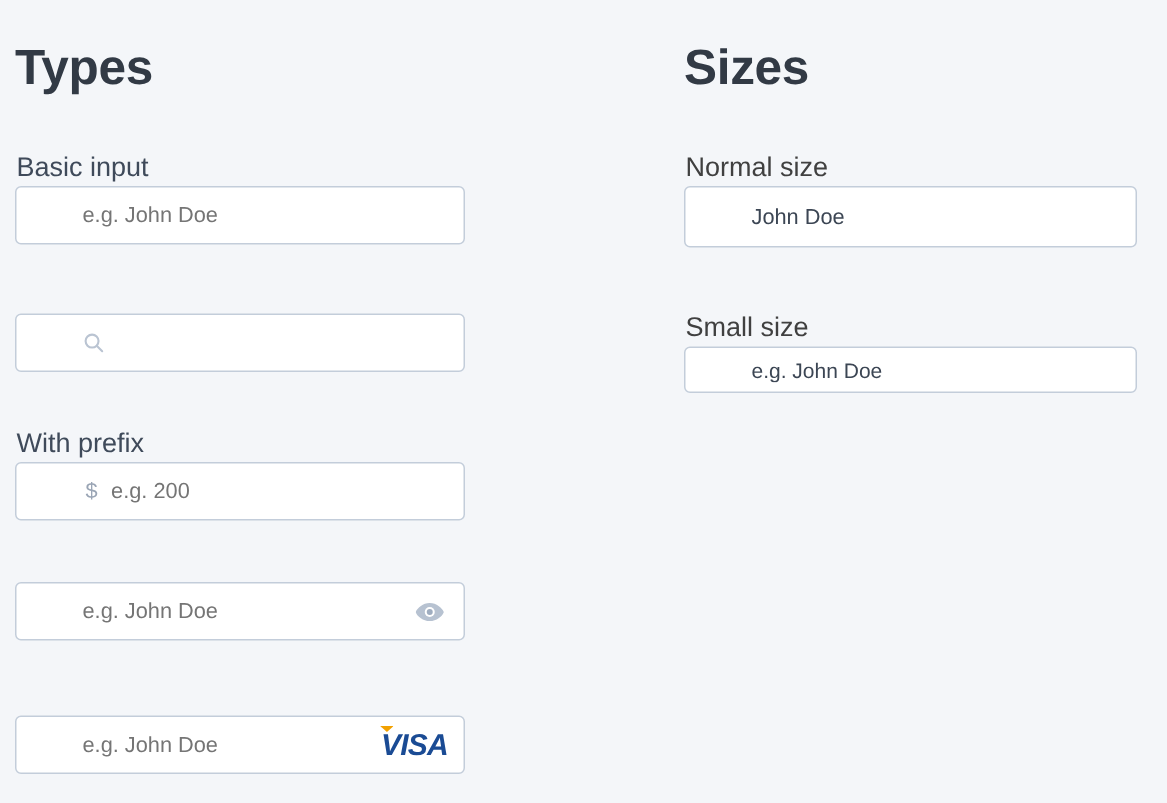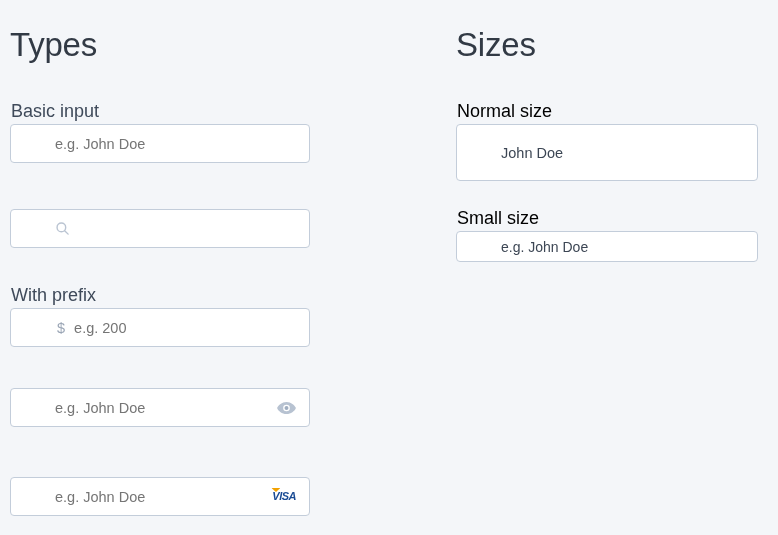--- a/index.html
+++ b/index.html
@@ -25,53 +25,53 @@
 
   .column {
     position: absolute;
     top: 0;
   }
   .col-left  { left: 10px;  width: 300px; }
   .col-right { left: 456px; width: 302px; }
 
   .section-title {
     font-size: 33px;
-    font-weight: 400;
+    font-weight: 700;
     letter-spacing: -0.2px;
     color: #323a45;
     margin: 0;
     padding: 0;
     line-height: 1;
     position: absolute;
     top: 28px;
   }
 
   .field-label {
     font-size: 18px;
     line-height: 16px;
     margin: 0 0 5px 1px;
     font-weight: 400;
     white-space: nowrap;
   }
   .label-dark  { color: #3f4a5a; }
-  .label-muted { color: #000000; }
+  .label-muted { color: #404040; }
 
   .input-wrap {
     position: relative;
     box-sizing: border-box;
     background: #ffffff;
     border: 1px solid #c3cdda;
     border-radius: 4px;
     display: flex;
     align-items: center;
     width: 100%;
     padding-left: 32px;
   }
   .h-normal { height: 39px; }
-  .h-md     { height: 57px; }
+  .h-md     { height: 41px; }
   .h-small  { height: 31px; }
 
   .input-text {
     font-size: 14.5px;
     line-height: 1;
     flex: 1 1 auto;
     padding: 0 12px;
     white-space: nowrap;
     overflow: hidden;
     text-overflow: ellipsis;
@@ -114,21 +114,21 @@
     align-items: center;
     justify-content: flex-end;
     padding-right: 13px;
   }
 
   
   .visa-mark {
     position: relative;
     display: inline-block;
     font-family: "Liberation Sans", sans-serif;
-    font-size: 11px;
+    font-size: 20px;
     font-weight: bold;
     font-style: italic;
     letter-spacing: -0.5px;
     color: #1a4b94;
     line-height: 1;
   }
   .visa-mark .visa-swoosh {
     position: absolute;
     left: -1px;
     top: -3px;

